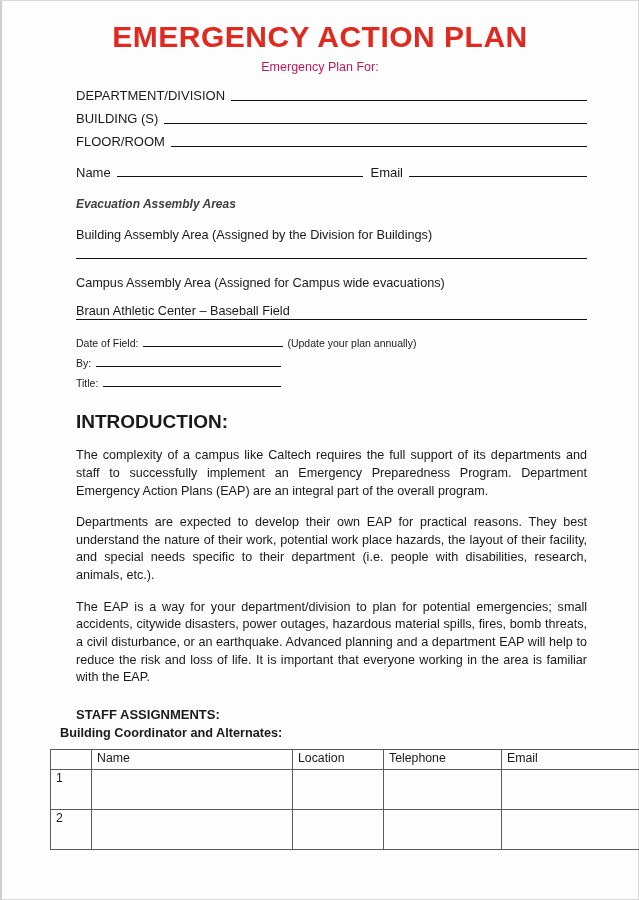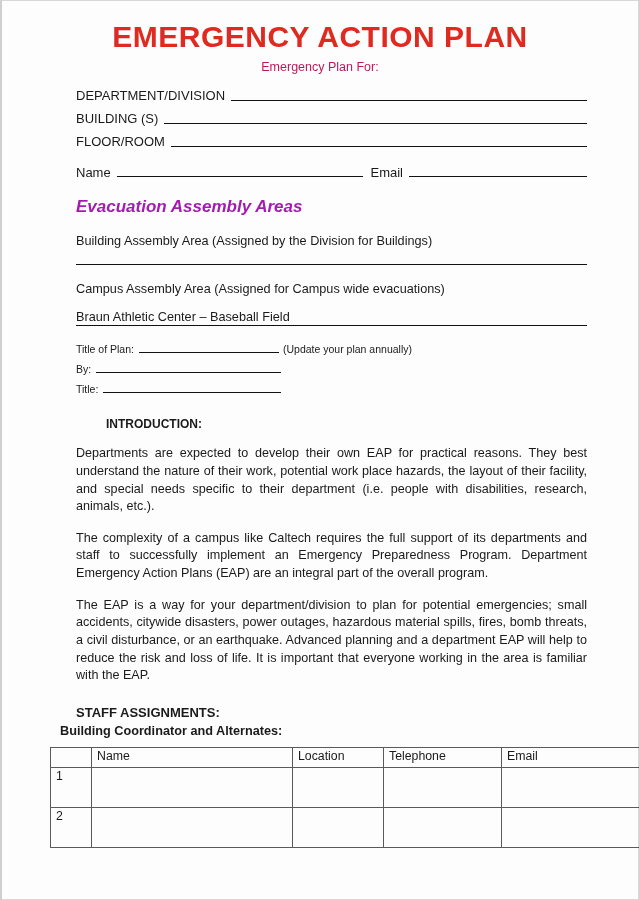--- a/index.html
+++ b/index.html
@@ -95,22 +95,22 @@
     flex: 1 1 42%;
     border-bottom: 1.6px solid #111;
     height: 0;
     margin: 0 0 3px 6px;
   }
 
   
   .evac-title {
     padding-left: 74px;
     margin-top: 17px;
-    color: #a21caf;
-    font-size: 17px;
+    color: #404040;
+    font-size: 12px;
     font-style: italic;
     font-weight: bold;
   }
   .section-line-text {
     padding-left: 74px;
     padding-right: 51px;
     margin-top: 17px;
     font-size: 12.7px;
   }
   .full-rule {
@@ -142,23 +142,23 @@
     height: 0;
     margin: 0 4px 2px 5px;
   }
   .date-row .dash.w1 { width: 140px; }
   .date-row .dash.w2 { width: 185px; }
   .date-row .dash.w3 { width: 178px; }
   .date-note { white-space: nowrap; }
 
   
   .heading {
-    padding-left: 104px;
+    padding-left: 74px;
     margin-top: 22px;
-    font-size: 12px;
+    font-size: 19px;
     font-weight: bold;
   }
   .para {
     margin: 14px 51px 0 74px;
     font-size: 12.6px;
     line-height: 1.40;
     text-align: justify;
   }
 
   
@@ -239,41 +239,41 @@
 
     <div class="section-line-text">Building Assembly Area (Assigned by the Division for Buildings)</div>
     <div class="full-rule"></div>
 
     <div class="section-line-text">Campus Assembly Area (Assigned for Campus wide evacuations)</div>
     <div class="underlined-answer">Braun Athletic Center – Baseball Field</div>
 
     <div class="date-block">
 
       <div class="date-row">
-        <span class="dl">Title of Plan:</span>
+        <span class="dl">Date of Field:</span>
         <span class="dash w1"></span>
         <span class="date-note">(Update your plan annually)</span>
       </div>
 
       <div class="date-row">
         <span class="dl">By:</span>
         <span class="dash w2"></span>
       </div>
 
       <div class="date-row">
         <span class="dl">Title:</span>
         <span class="dash w3"></span>
       </div>
 
     </div>
 
     <div class="heading">INTRODUCTION:</div>
 
+    <p class="para">The complexity of a campus like Caltech requires the full support of its departments and staff to successfully implement an Emergency Preparedness Program.  Department Emergency Action Plans (EAP) are an integral part of the overall program.</p>
     <p class="para">Departments are expected to develop their own EAP for practical reasons.  They best understand the nature of their work, potential work place hazards, the layout of their facility, and special needs specific to their department (i.e. people with disabilities, research, animals, etc.).</p>
-    <p class="para">The complexity of a campus like Caltech requires the full support of its departments and staff to successfully implement an Emergency Preparedness Program.  Department Emergency Action Plans (EAP) are an integral part of the overall program.</p>
     <p class="para">The EAP is a way for your department/division to plan for potential emergencies; small accidents, citywide disasters, power outages, hazardous material spills, fires, bomb threats, a civil disturbance, or an earthquake.  Advanced planning and a department EAP will help to reduce the risk and loss of life.  It is important that everyone working in the area is familiar with the EAP.</p>
 
     <div class="staff-heading">STAFF ASSIGNMENTS:</div>
     <div class="staff-subheading">Building Coordinator and Alternates:</div>
 
     <table class="staff">
       <thead>
         <tr>
           <th class="col-idx"></th>
           <th class="col-name">Name</th>

